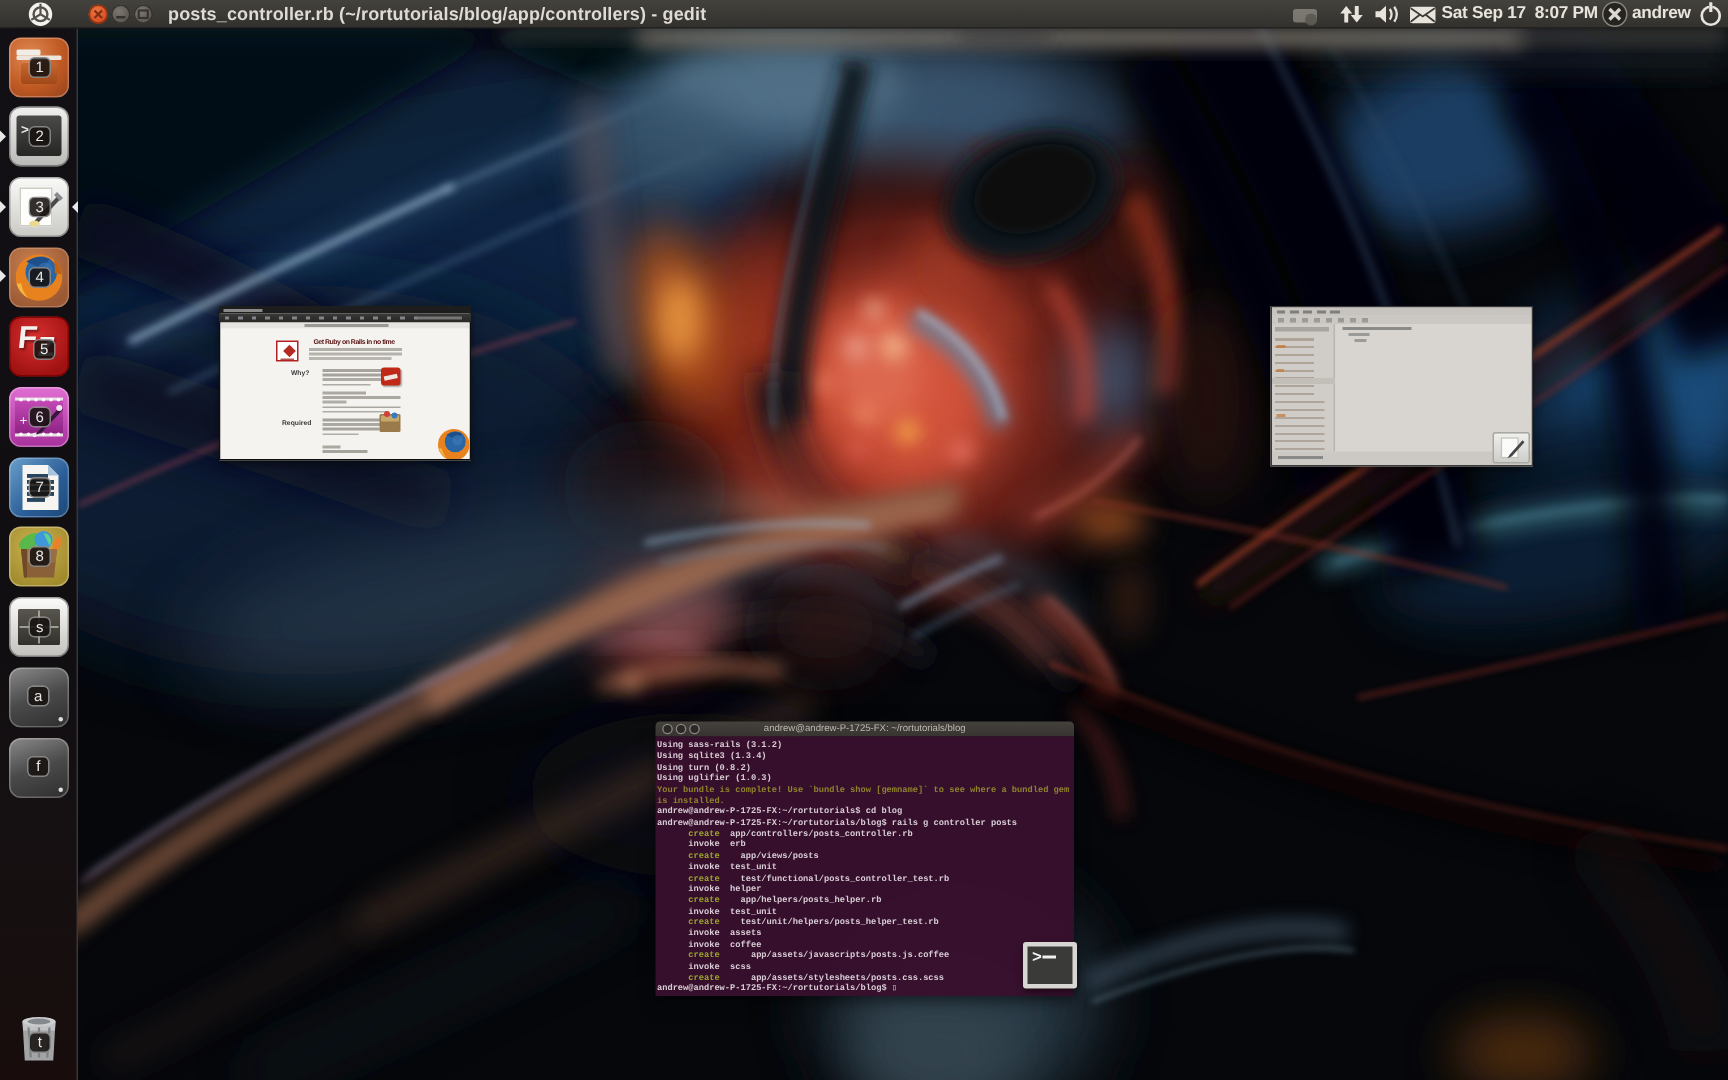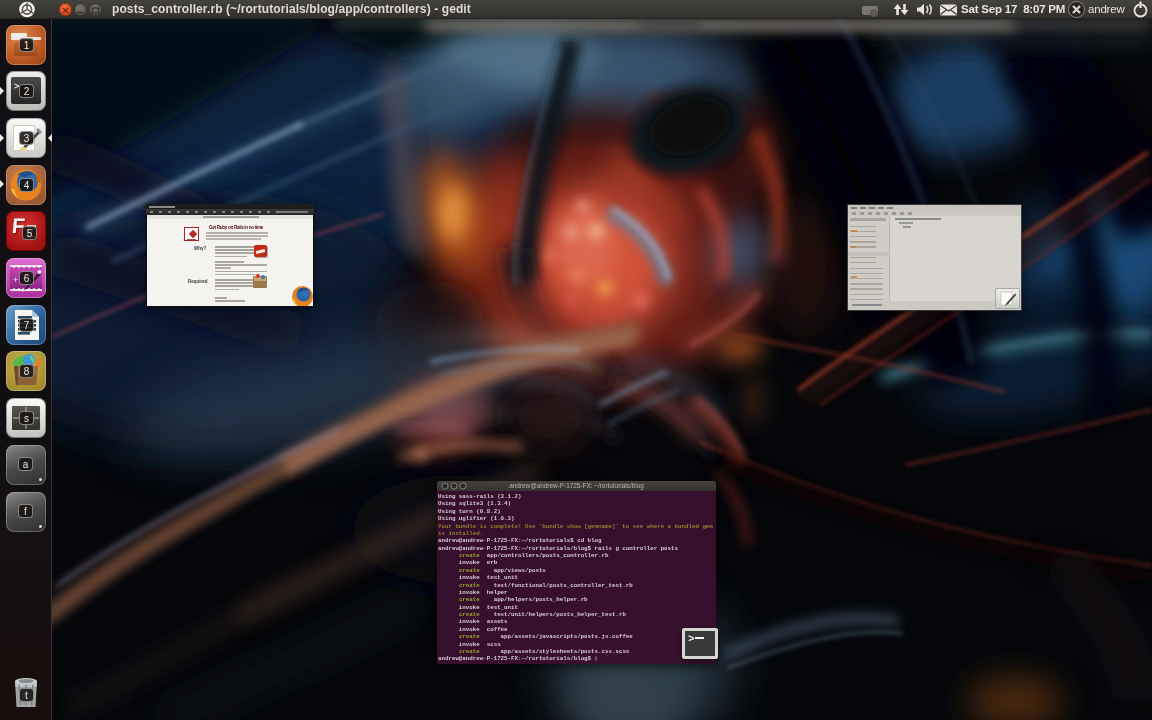--- a/index.html
+++ b/index.html
@@ -264,21 +264,21 @@
         <rect x="88" y="4.5" width="17" height="11" rx="1.5" fill="#e8e4dc"></rect>
         <path d="M 88.5,5.5 L 96.5,11 L 104.5,5.5 M 88.5,14.5 L 94.5,9.8 M 104.5,14.5 L 98.5,9.8" stroke="#3c3b37" stroke-width="1.2" fill="none"></path>
       </g>
     </svg>
     <div style="position:absolute;left:961px;top:0;height:19px;line-height:19px;color:#e8e4dc;font-size:11.5px;font-weight:bold;letter-spacing:-0.2px">Sat Sep 17&nbsp; 8:07 PM</div>
     <svg width="90" height="19" style="position:absolute;left:1062px;top:0">
       <circle cx="14.5" cy="9.5" r="8" fill="#262420"></circle>
       <circle cx="14.5" cy="9.5" r="8" fill="none" stroke="#8a867e" stroke-width="1"></circle>
       <path d="M 11,6 L 18,13 M 18,6 L 11,13" stroke="#dcd8d0" stroke-width="2.2"></path>
     </svg>
-    <div style="position:absolute;left:1088px;top:0;height:19px;line-height:19px;color:#e8e4dc;font-size:11.5px;font-weight:normal;letter-spacing:-0.2px">andrew</div>
+    <div style="position:absolute;left:1088px;top:0;height:19px;line-height:19px;color:#e8e4dc;font-size:11.5px;font-weight:bold;letter-spacing:-0.2px">andrew</div>
     <svg width="19" height="19" style="position:absolute;left:1131px;top:0">
       <circle cx="9.5" cy="10.5" r="6" fill="none" stroke="#e8e4dc" stroke-width="1.8"></circle>
       <rect x="8.5" y="1.5" width="2" height="6.5" fill="#e8e4dc"></rect>
       <rect x="8.5" y="2" width="2" height="6" fill="#3c3b37"></rect>
       <line x1="9.5" y1="2" x2="9.5" y2="8" stroke="#e8e4dc" stroke-width="2"></line>
     </svg>
   </div>
 
   <div id="launcher">
 

